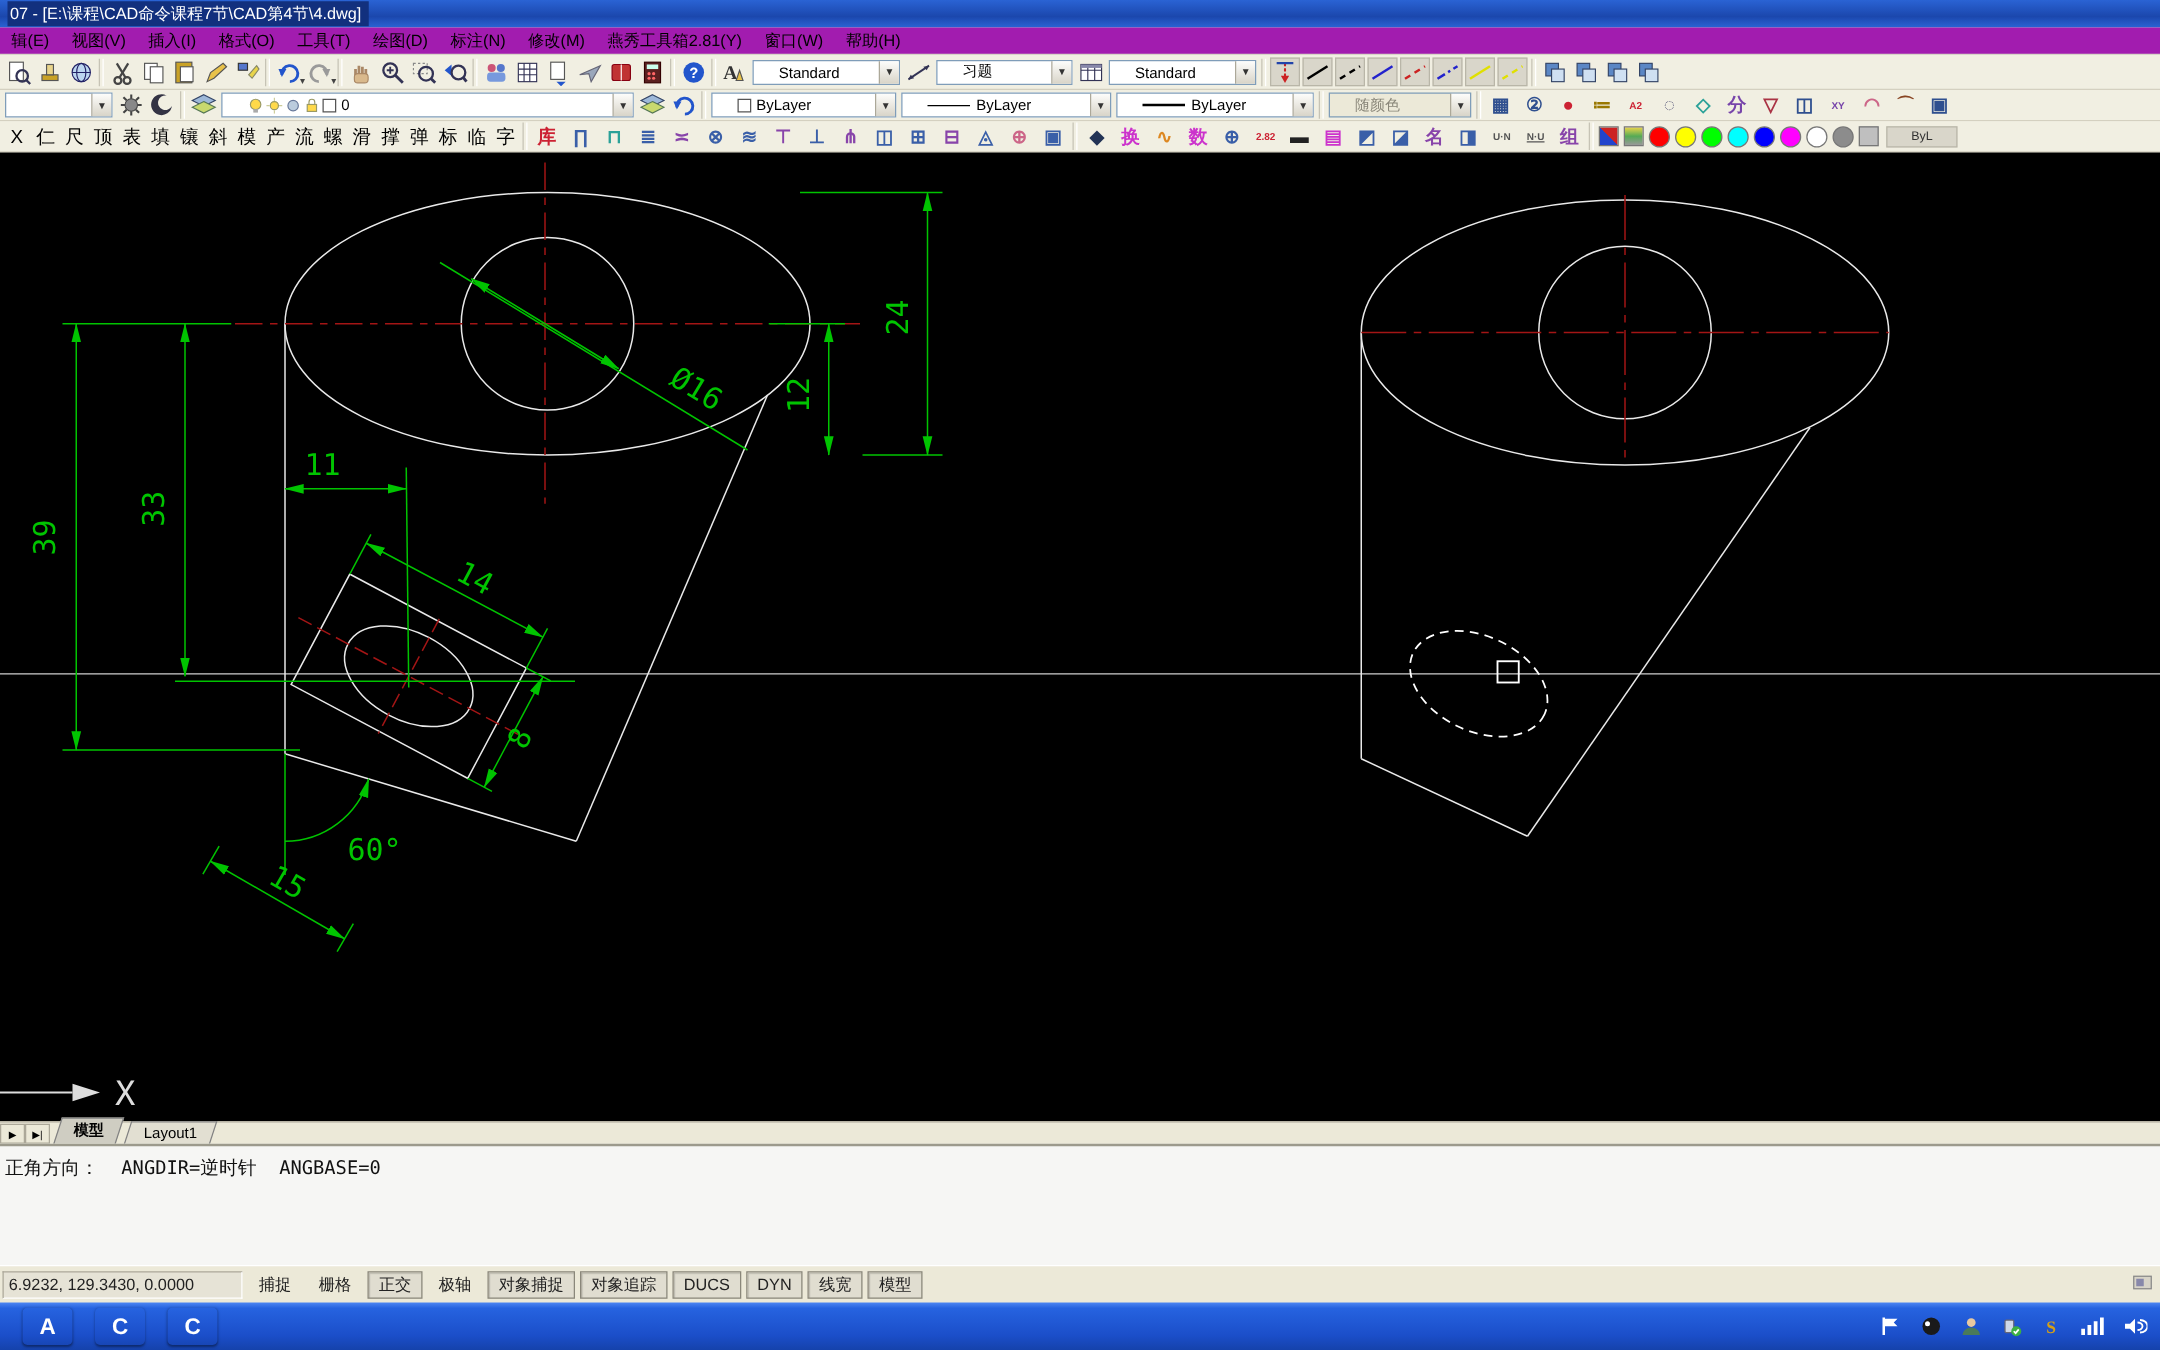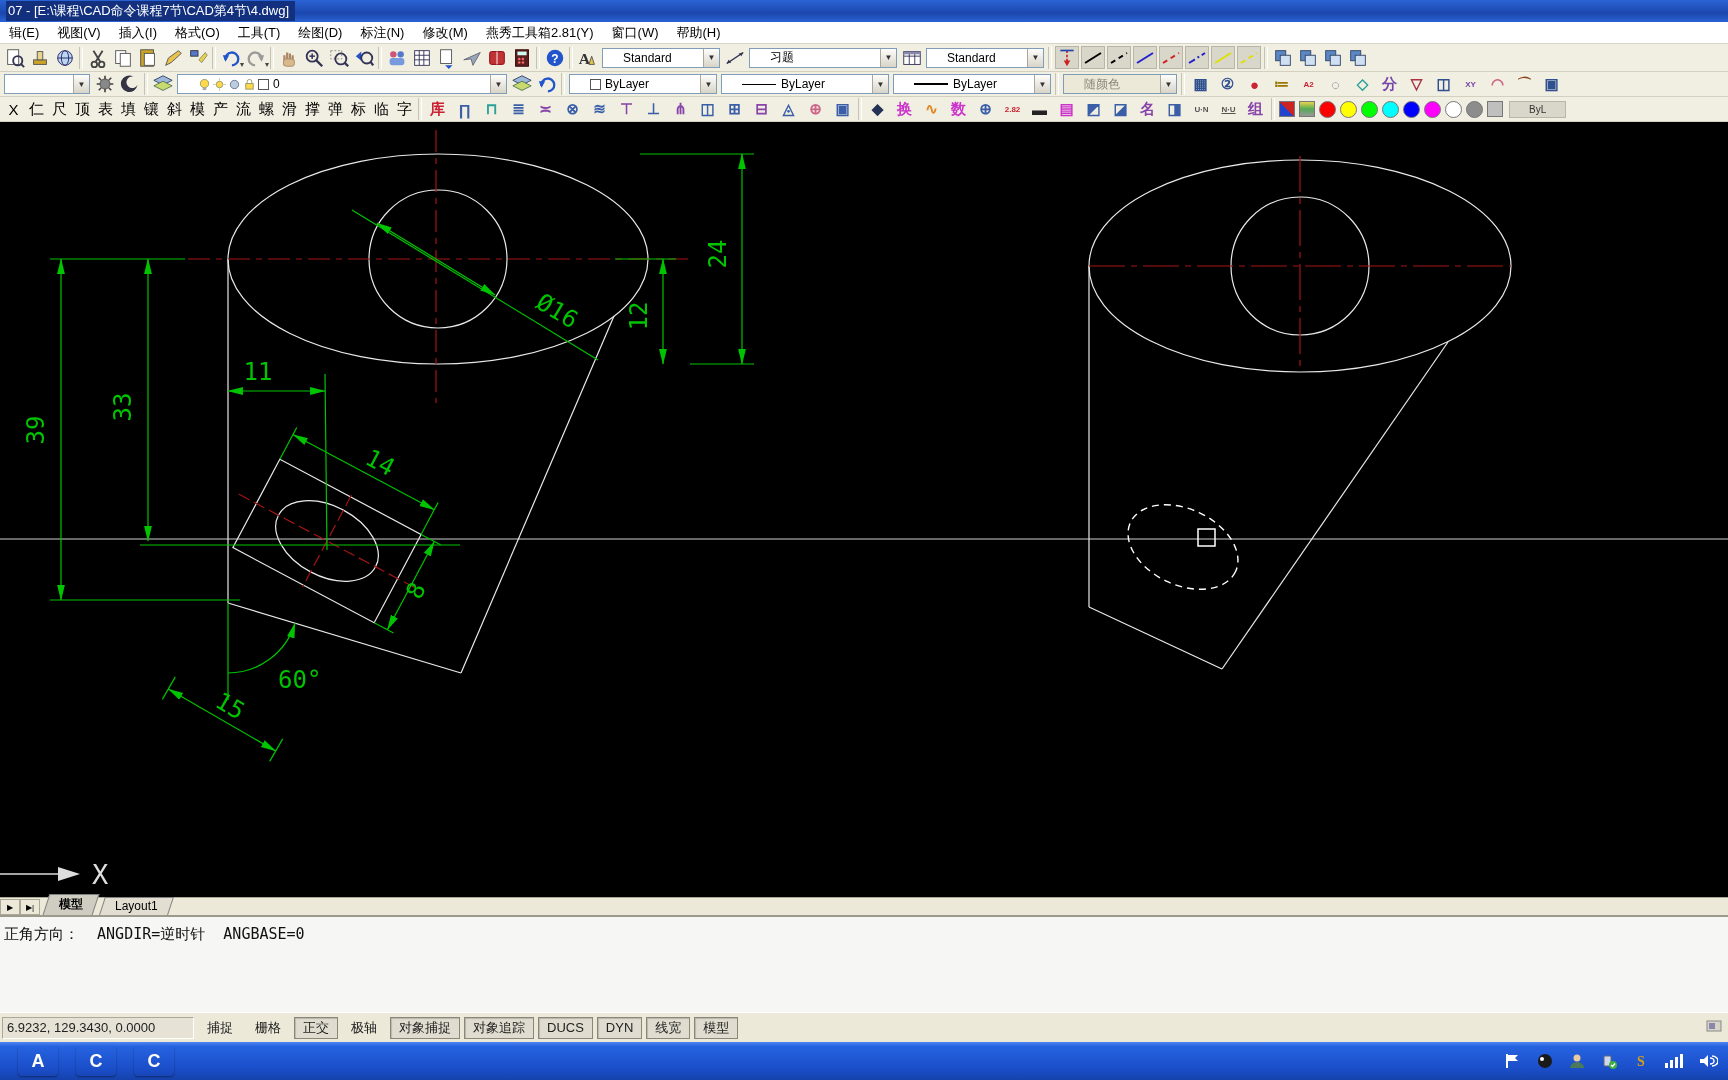--- a/index.html
+++ b/index.html
@@ -8,21 +8,21 @@
   #app { position:relative; width:1728px; height:1080px; background:#ece9d8; }
 
   
   .titlebar { left:0; top:0; width:1728px; height:22px;
     background:linear-gradient(180deg,#2a63d4 0%,#1b47ad 60%,#2a63d4 100%);
     color:#fff; font-size:13px; font-weight:normal; line-height:22px; padding-left:6px;
     white-space:nowrap; }
   .titlebar .hl { background:#12307e; padding:2px 6px 3px 2px; }
 
   
-  .menubar { left:0; top:22px; width:1728px; height:22px; background:#ffffff;
+  .menubar { left:0; top:22px; width:1728px; height:22px; background:#a21caf;
     border-bottom:1px solid #d8d5c8; display:flex; align-items:center; }
   .menu-item { font-size:13px; color:#000; padding:2px 9px; cursor:default; }
 
   
   .tbrow { left:0; width:1728px; background:#f1efe2; border-bottom:1px solid #d4d0c0;
     display:flex; align-items:center; padding-left:2px; }
   .tb2 { top:44px; height:28px; }
   .tb3 { top:72px; height:25px; }
   .tb4 { top:97px; height:25px; }
   .tbtn { width:25px; height:23px; display:inline-flex; align-items:center; justify-content:center;
@@ -377,21 +377,21 @@
       </span>
     <div class="combo" style="width:118px">
       <span class="val">Standard</span>
       <span class="dd">▼</span>
     </div>
     <span class="tbtn">
         <svg width="22" height="22">
           <use href="#i-dimstyle"></use>
         </svg>
       </span>
-    <div class="combo" style="width:148px">
+    <div class="combo" style="width:109px">
       <span class="val">习题</span>
       <span class="dd">▼</span>
     </div>
     <span class="tbtn">
         <svg width="22" height="22">
           <use href="#i-tablestyle"></use>
         </svg>
       </span>
     <div class="combo" style="width:118px">
       <span class="val">Standard</span>

